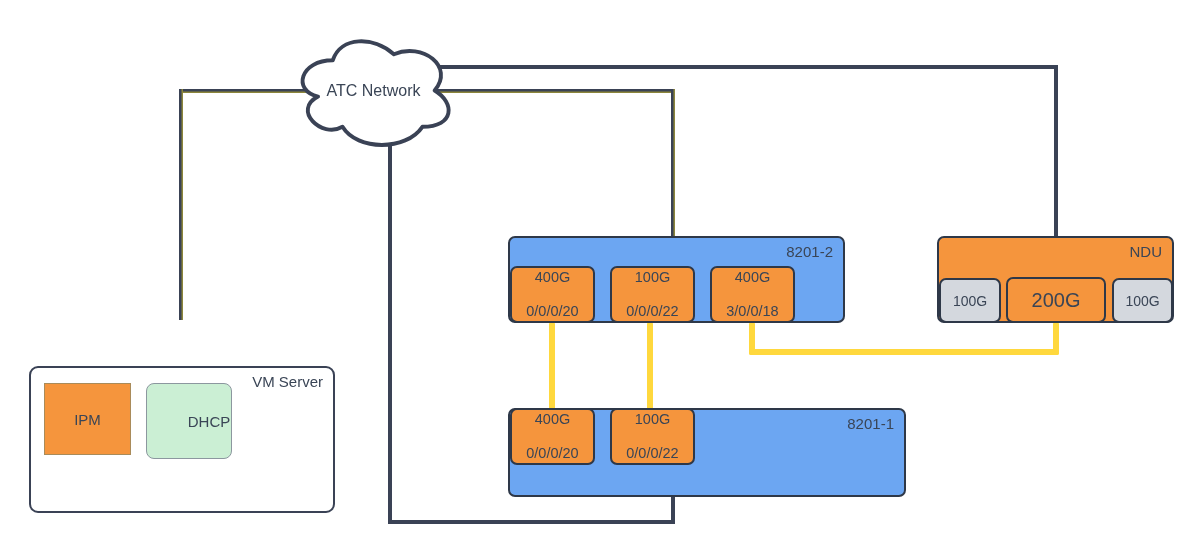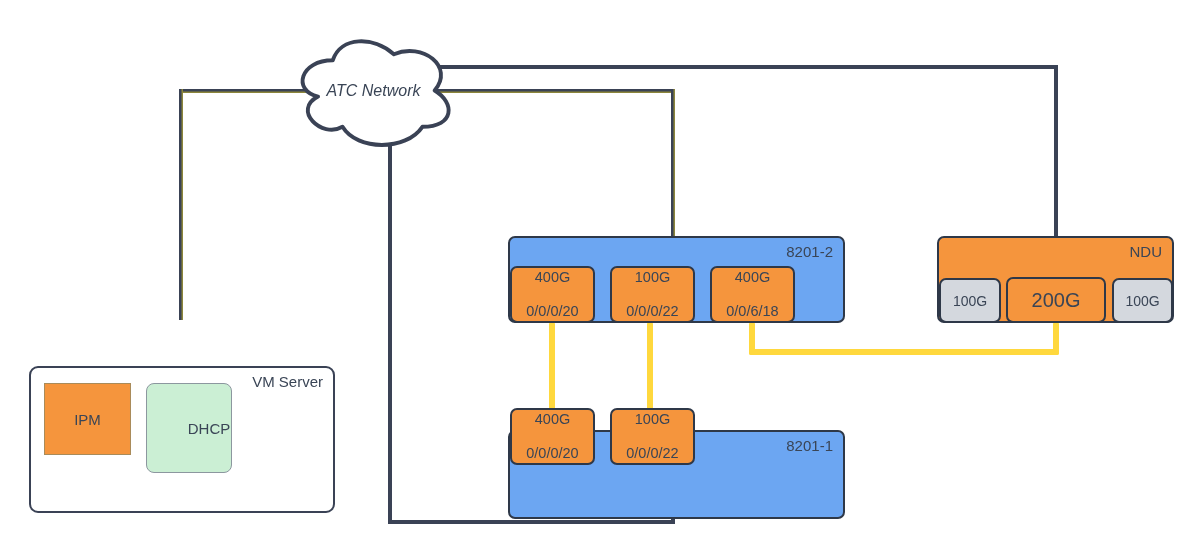--- a/index.html
+++ b/index.html
@@ -19,21 +19,21 @@
   .orange{background:#F5953D;}
   .whitebox{background:#ffffff;border-color:#3A4255;border-radius:9px;}
   .graybox{background:#D4D8DE;}
   .greenbox{background:#CBEFD4;border:1px solid #8C979F;border-radius:8px;}
   .thinorange{background:#F5953D;border:1px solid #A98B5A;border-radius:0;}
   .corner-label{position:absolute;top:5px;right:10px;font-size:15px;white-space:nowrap;}
   .port{display:flex;flex-direction:column;align-items:center;justify-content:space-between;
         font-size:14.5px;line-height:1.3;text-align:center;}
   .chip{display:flex;align-items:center;justify-content:center;font-size:15px;}
   
-  .cloud-wrap{position:absolute;left:292px;top:30px;width:163px;height:121px;font-style:italic;}
+  .cloud-wrap{position:absolute;left:292px;top:30px;width:163px;height:121px;}
   .cloud-wrap svg{position:absolute;inset:0;width:100%;height:100%;}
   .cloud-label{position:absolute;inset:0;display:flex;align-items:center;justify-content:center;
                font-size:16px;}
 </style>
 </head>
 <body>
 
 <div class="canvas">
 
   <div class="seg dark tint-h" style="left:179px;top:89px;width:165px;height:4px;"></div>
@@ -53,42 +53,42 @@
   <div class="seg yellow" style="left:647px;top:322px;width:6px;height:90px;"></div>
   <div class="seg yellow" style="left:749px;top:322px;width:6px;height:33px;"></div>
   <div class="seg yellow" style="left:749px;top:349px;width:310px;height:6px;"></div>
   <div class="seg yellow" style="left:1053px;top:322px;width:6px;height:33px;"></div>
 
   <div class="node whitebox" style="left:29px;top:320px;width:306px;height:147px;margin-top:46px;">
     <span class="corner-label">VM Server</span>
     <div class="node thinorange chip" style="left:13px;top:15px;width:87px;height:72px;">
       <span>IPM</span>
     </div>
-    <div class="node greenbox chip" style="left:115px;top:15px;width:86px;height:90px;padding-left:40px;">
+    <div class="node greenbox chip" style="left:115px;top:15px;width:86px;height:76px;padding-left:40px;">
       <span>DHCP</span>
     </div>
   </div>
 
   <div class="node blue" style="left:508px;top:236px;width:337px;height:87px;">
     <span class="corner-label">8201-2</span>
   </div>
   <div class="node orange port" style="left:510px;top:266px;width:85px;height:57px;">
     <span>400G</span>
     <span>0/0/0/20</span>
   </div>
   <div class="node orange port" style="left:610px;top:266px;width:85px;height:57px;">
     <span>100G</span>
     <span>0/0/0/22</span>
   </div>
   <div class="node orange port" style="left:710px;top:266px;width:85px;height:57px;">
     <span>400G</span>
-    <span>0/0/6/18</span>
+    <span>3/0/0/18</span>
   </div>
 
-  <div class="node blue" style="left:508px;top:408px;width:337px;height:89px;margin-top:22px;">
+  <div class="node blue" style="left:508px;top:408px;width:398px;height:89px;">
     <span class="corner-label">8201-1</span>
   </div>
   <div class="node orange port" style="left:510px;top:408px;width:85px;height:57px;">
     <span>400G</span>
     <span>0/0/0/20</span>
   </div>
   <div class="node orange port" style="left:610px;top:408px;width:85px;height:57px;">
     <span>100G</span>
     <span>0/0/0/22</span>
   </div>

